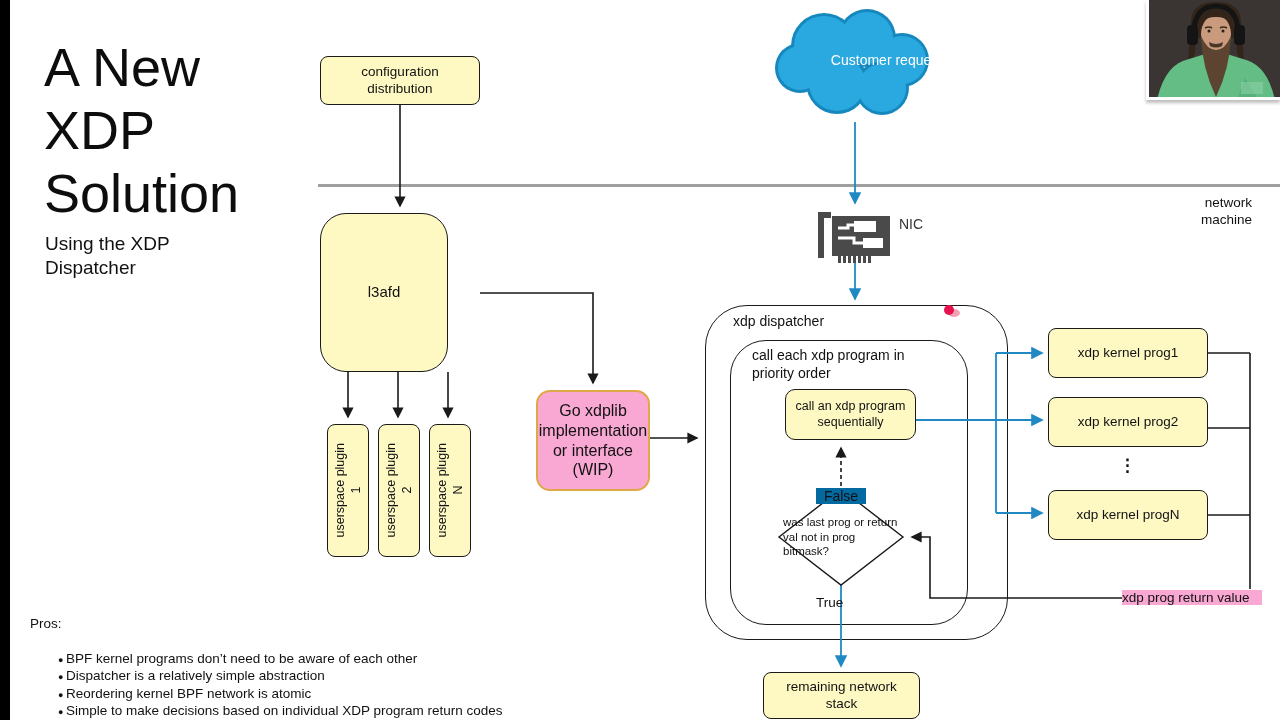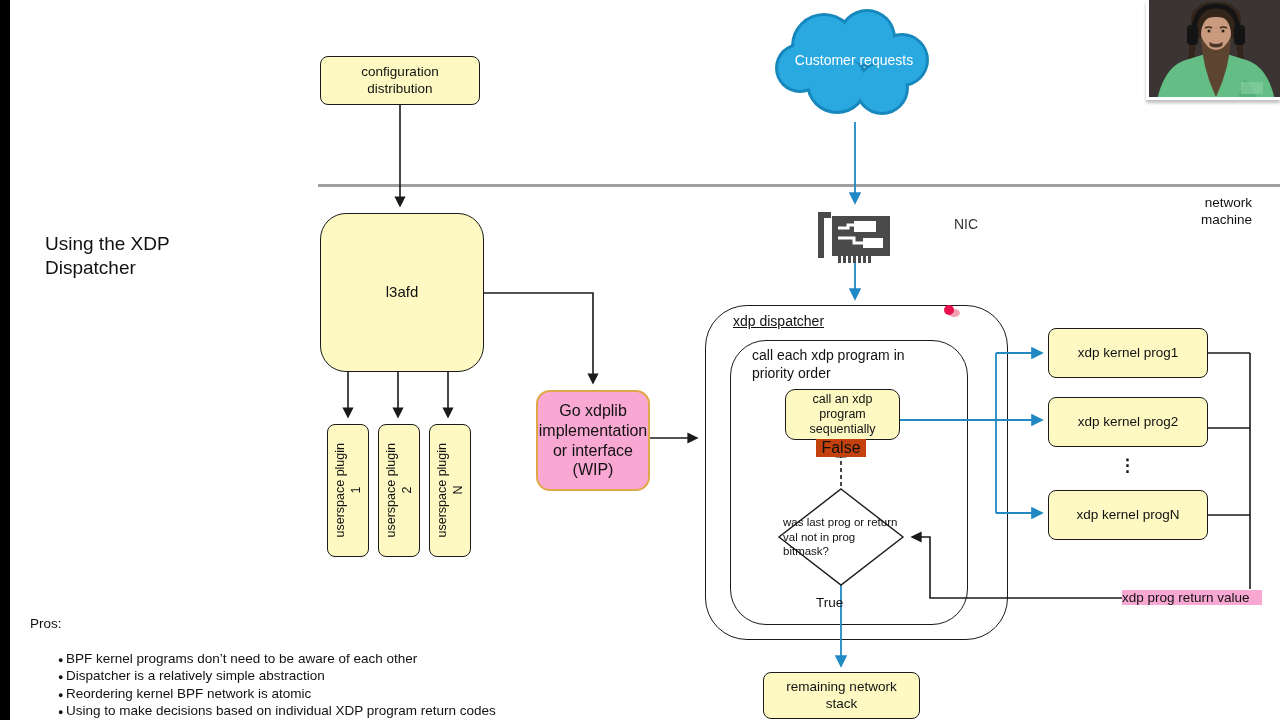--- a/index.html
+++ b/index.html
@@ -20,100 +20,101 @@
   #pros ul { list-style:none; }
   #pros li { display:flex; align-items:baseline; }
   #pros li .bullet { width:36px; padding-left:28px; font-size:9px; flex:none; }
 
   
   .dbox { position:absolute; border:1.6px solid #1a1a1a; border-radius:8px; background:#fef9c3;
           display:flex; align-items:center; justify-content:center; text-align:center;
           font-size:13.5px; line-height:1.22; padding:2px 6px; }
 
   #config-box   { left:320px; top:56px;  width:160px; height:49px; }
-  #l3afd-box    { left:320px; top:213px; width:164px; height:159px; border-radius:26px; font-size:15px; }
+  #l3afd-box    { left:320px; top:213px; width:128px; height:159px; border-radius:26px; font-size:15px; }
   .plugin-box   { top:424px; width:42px; height:133px; padding:2px; }
   #plugin-1 { left:327px; } #plugin-2 { left:378px; } #plugin-n { left:429px; }
   .vtext { writing-mode:vertical-rl; transform:rotate(180deg); text-align:center;
            font-size:12.5px; line-height:1.3; }
   .vtext span { display:block; }
 
   #go-box { left:536px; top:390px; width:114px; height:101px; border-radius:14px;
             background:#f9a8d4; border:2px solid #dfa846; font-size:16px; }
 
   #dispatcher { left:705px; top:305px; width:303px; height:335px; border:1.6px solid #1a1a1a;
                 border-radius:42px; background:transparent; }
-  #dispatcher-label { left:733px; top:313px; font-size:14px;text-decoration:underline; }
+  #dispatcher-label { left:733px; top:313px; font-size:14px; }
   #priority-container { left:730px; top:340px; width:238px; height:285px;
                         border:1.4px solid #1a1a1a; border-radius:36px; background:transparent; }
   #priority-label { left:752px; top:346px; width:168px; font-size:14px; line-height:1.3; }
 
-  #call-box { left:785px; top:389px; width:115px; height:51px; border-radius:10px;
+  #call-box { left:785px; top:389px; width:131px; height:51px; border-radius:10px;
               font-size:12.5px; border-width:1.4px; }
-  #false-label { left:816px; top:439px; width:50px; text-align:center; font-size:16px;
-                 background:#c2410c; }
+  #false-label { left:816px; top:488px; width:50px; text-align:center; font-size:14px;
+                 background:#0369a1; }
   #true-label  { left:816px; top:595px; width:50px; text-align:left; font-size:13.5px;
                  background:transparent; }
   #diamond-text { left:783px; top:493px; width:116px; height:88px; display:flex;
                   align-items:center; justify-content:center; 
                   font-size:11.5px; line-height:1.25; }
 
   .prog-box { left:1048px; width:160px; height:50px; }
   #prog1 { top:328px; } #prog2 { top:397px; } #progn { top:490px; }
   #progs-ellipsis { left:1108px; top:455px; width:40px; text-align:center;
                     font-size:17px; letter-spacing:1px; font-weight:700; }
 
   #return-label { left:1122px; top:590px; width:140px; font-size:13.5px; background:#f9a8d4; }
   #stack-box { left:763px; top:672px; width:157px; height:47px; }
 
   #sep-line { left:318px; top:184px; width:962px; height:2.5px; background:#a0a0a0; }
   #machine-label { left:1152px; top:194px; width:100px; text-align:right;
                    font-size:13.5px; line-height:17px; }
-  #nic-label { left:954px; top:216px; font-size:14px; color:#333; }
+  #nic-label { left:899px; top:216px; font-size:14px; color:#333; }
 
   #cloud-wrap { left:772px; top:8px; width:172px; height:118px; }
-  #cloud-label { left:768px; top:52px; width:172px; text-align:center; color:#fff;
+  #cloud-label { left:804px; top:52px; width:172px; text-align:center; color:#fff;
                  font-size:14px; }
 
   #laser-dot { left:941px; top:304px; width:22px; height:16px; }
 
   #webcam { left:1146px; top:0; width:134px; height:100px; background:#3a3533;
             border-left:3px solid #fff; border-bottom:3px solid #fff;
             box-shadow:0 3px 3px rgba(0,0,0,0.25); overflow:hidden; }
 
   svg.overlay { position:absolute; left:0; top:0; width:1280px; height:720px;
                 pointer-events:none; }
 </style>
 </head>
 <body>
 
 <div id="stage">
 
   <div id="left-bar" class="abs"></div>
 
+  <div id="title" class="abs">A New XDP Solution</div>
   <div id="subtitle" class="abs">Using the XDP Dispatcher</div>
 
   <div id="pros" class="abs">
     <div class="heading">Pros:</div>
     <ul>
       <li>
           <span class="bullet">●</span>
           <span>BPF kernel programs don’t need to be aware of each other</span>
         </li>
       <li>
           <span class="bullet">●</span>
           <span>Dispatcher is a relatively simple abstraction</span>
         </li>
       <li>
           <span class="bullet">●</span>
           <span>Reordering kernel BPF network is atomic</span>
         </li>
       <li>
           <span class="bullet">●</span>
-          <span>Using to make decisions based on individual XDP program return codes</span>
+          <span>Simple to make decisions based on individual XDP program return codes</span>
         </li>
     </ul>
   </div>
 
   <div id="sep-line" class="abs"></div>
   <div id="machine-label" class="abs">network machine</div>
 
   <div id="dispatcher" class="abs"></div>
   <div id="priority-container" class="abs"></div>
 

